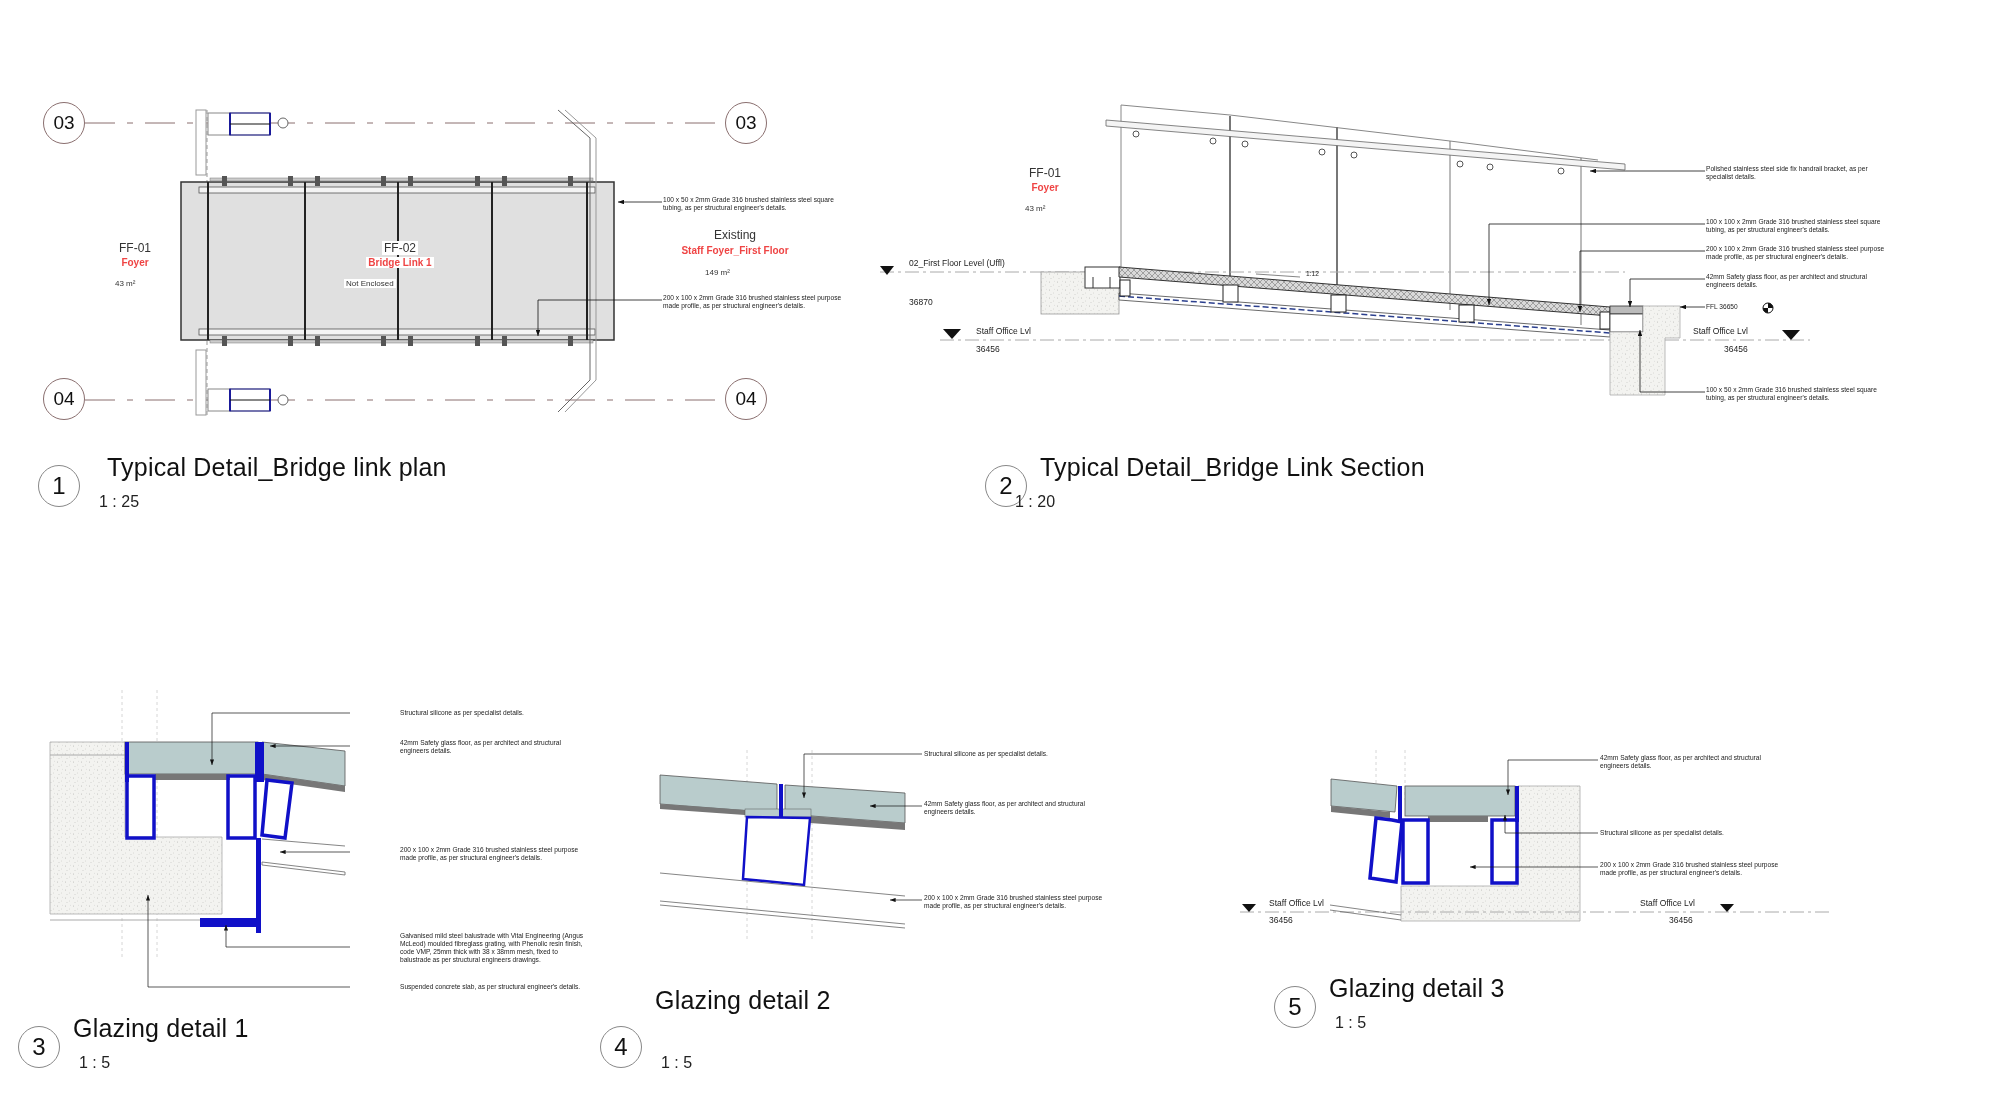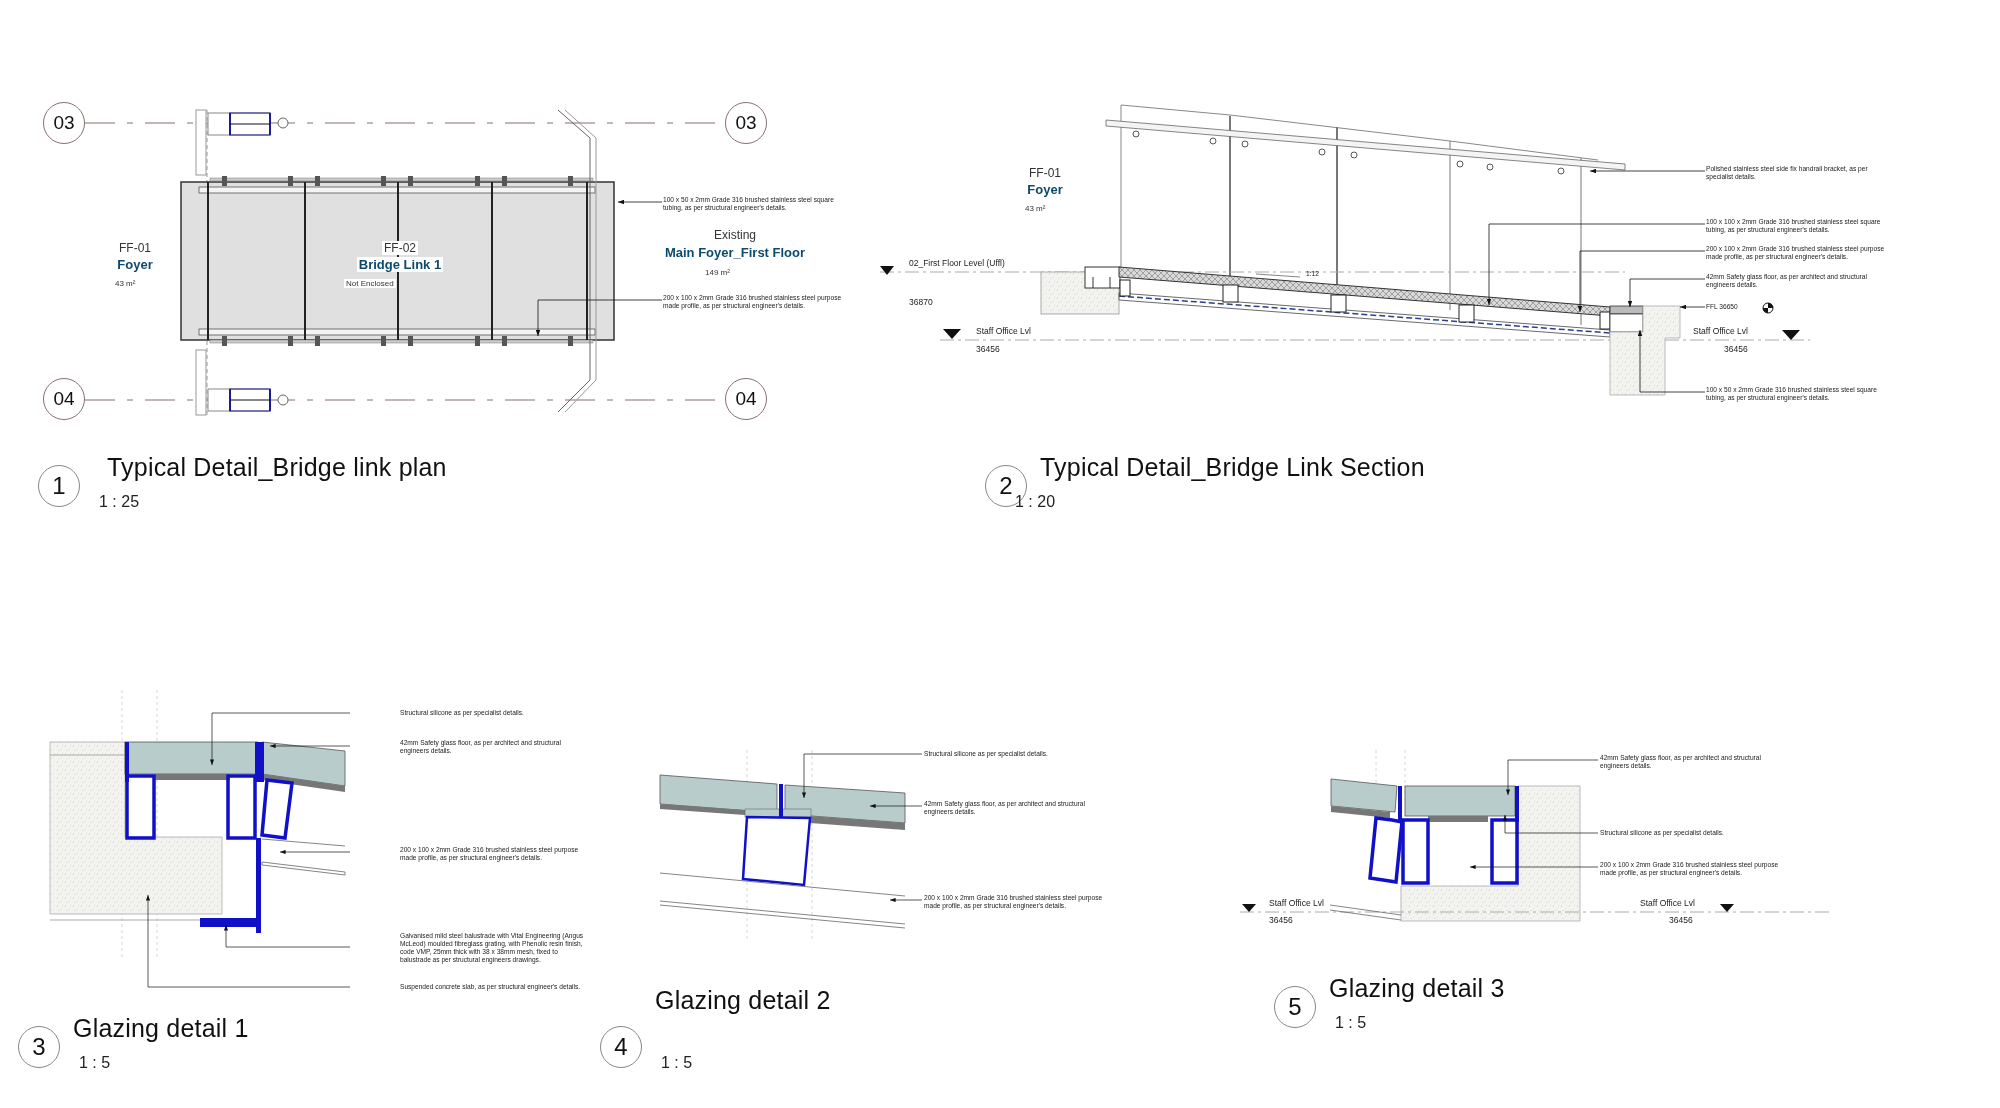--- a/index.html
+++ b/index.html
@@ -4,21 +4,21 @@
 <style>
   html, body { margin: 0; padding: 0; background: #ffffff; }
   body { width: 2000px; height: 1108px; position: relative; overflow: hidden; font-family: "Liberation Sans", sans-serif; color: #111; }
   svg.layer { position: absolute; left: 0; top: 0; width: 2000px; height: 1108px; }
   .view-title { position: absolute; font-size: 25px; color: #111; white-space: nowrap; letter-spacing: 0.2px; }
   .view-scale { position: absolute; font-size: 16px; color: #222; white-space: nowrap; }
   .view-num { position: absolute; width: 42px; height: 42px; border: 1px solid #888; border-radius: 50%; display: flex; align-items: center; justify-content: center; font-size: 24px; color: #111; box-sizing: border-box; }
   .grid-bubble { position: absolute; width: 42px; height: 42px; border: 1px solid #8a6f6f; border-radius: 50%; display: flex; align-items: center; justify-content: center; font-size: 19px; color: #111; box-sizing: border-box; background: #fff; }
   .note { position: absolute; font-size: 6.6px; line-height: 8px; color: #222; white-space: nowrap; }
   .room-num { position: absolute; font-size: 12px; color: #333; text-align: center; white-space: nowrap; }
-  .room-name { position: absolute; font-size: 13px; font-weight: bold; color: #0c4a6e; text-align: center; white-space: nowrap; }
+  .room-name { position: absolute; font-size: 10px; font-weight: bold; color: #ef4444; text-align: center; white-space: nowrap; }
   .room-area { position: absolute; font-size: 8px; color: #333; text-align: left; white-space: nowrap; }
   .lvl-name { position: absolute; font-size: 8.5px; color: #222; white-space: nowrap; }
   .lvl-val { position: absolute; font-size: 8.5px; color: #222; white-space: nowrap; }
   .tag-bg { background: #fff; padding: 0 2px; }
 </style>
 </head>
 <body>
 
 <svg class="layer" viewBox="0 0 2000 1108" xmlns="http://www.w3.org/2000/svg">
   <defs>
@@ -261,21 +261,21 @@
   <div class="room-name" style="left:105px;top:257px;width:60px;">Foyer</div>
   <div class="room-area" style="left:115px;top:279px;width:40px;">43 m²</div>
 </div>
 <div>
   <div class="room-num" style="left:380px;top:241px;width:40px;"><span class="tag-bg">FF-02</span></div>
   <div class="room-name" style="left:340px;top:257px;width:120px;"><span class="tag-bg">Bridge Link 1</span></div>
   <div class="room-area" style="left:344px;top:279px;width:80px;"><span class="tag-bg">Not Enclosed</span></div>
 </div>
 <div>
   <div class="room-num" style="left:700px;top:228px;width:70px;">Existing</div>
-  <div class="room-name" style="left:655px;top:245px;width:160px;">Main Foyer_First Floor</div>
+  <div class="room-name" style="left:655px;top:245px;width:160px;">Staff Foyer_First Floor</div>
   <div class="room-area" style="left:705px;top:268px;width:60px;">149 m²</div>
 </div>
 
 <div class="note" style="left:663px;top:196px;width:185px;white-space:normal;">100 x 50 x 2mm Grade 316 brushed stainless steel square tubing, as per structural engineer's details.</div>
 <div class="note" style="left:663px;top:294px;width:185px;white-space:normal;">200 x 100 x 2mm Grade 316 brushed stainless steel purpose made profile, as per structural engineer's details.</div>
 
 <div>
   <div class="view-num" style="left:38px;top:465px;">1</div>
   <div class="view-title" style="left:93px;top:453px;margin-left:14px;">Typical Detail_Bridge link plan</div>
   <div class="view-scale" style="left:99px;top:493px;">1 : 25</div>

